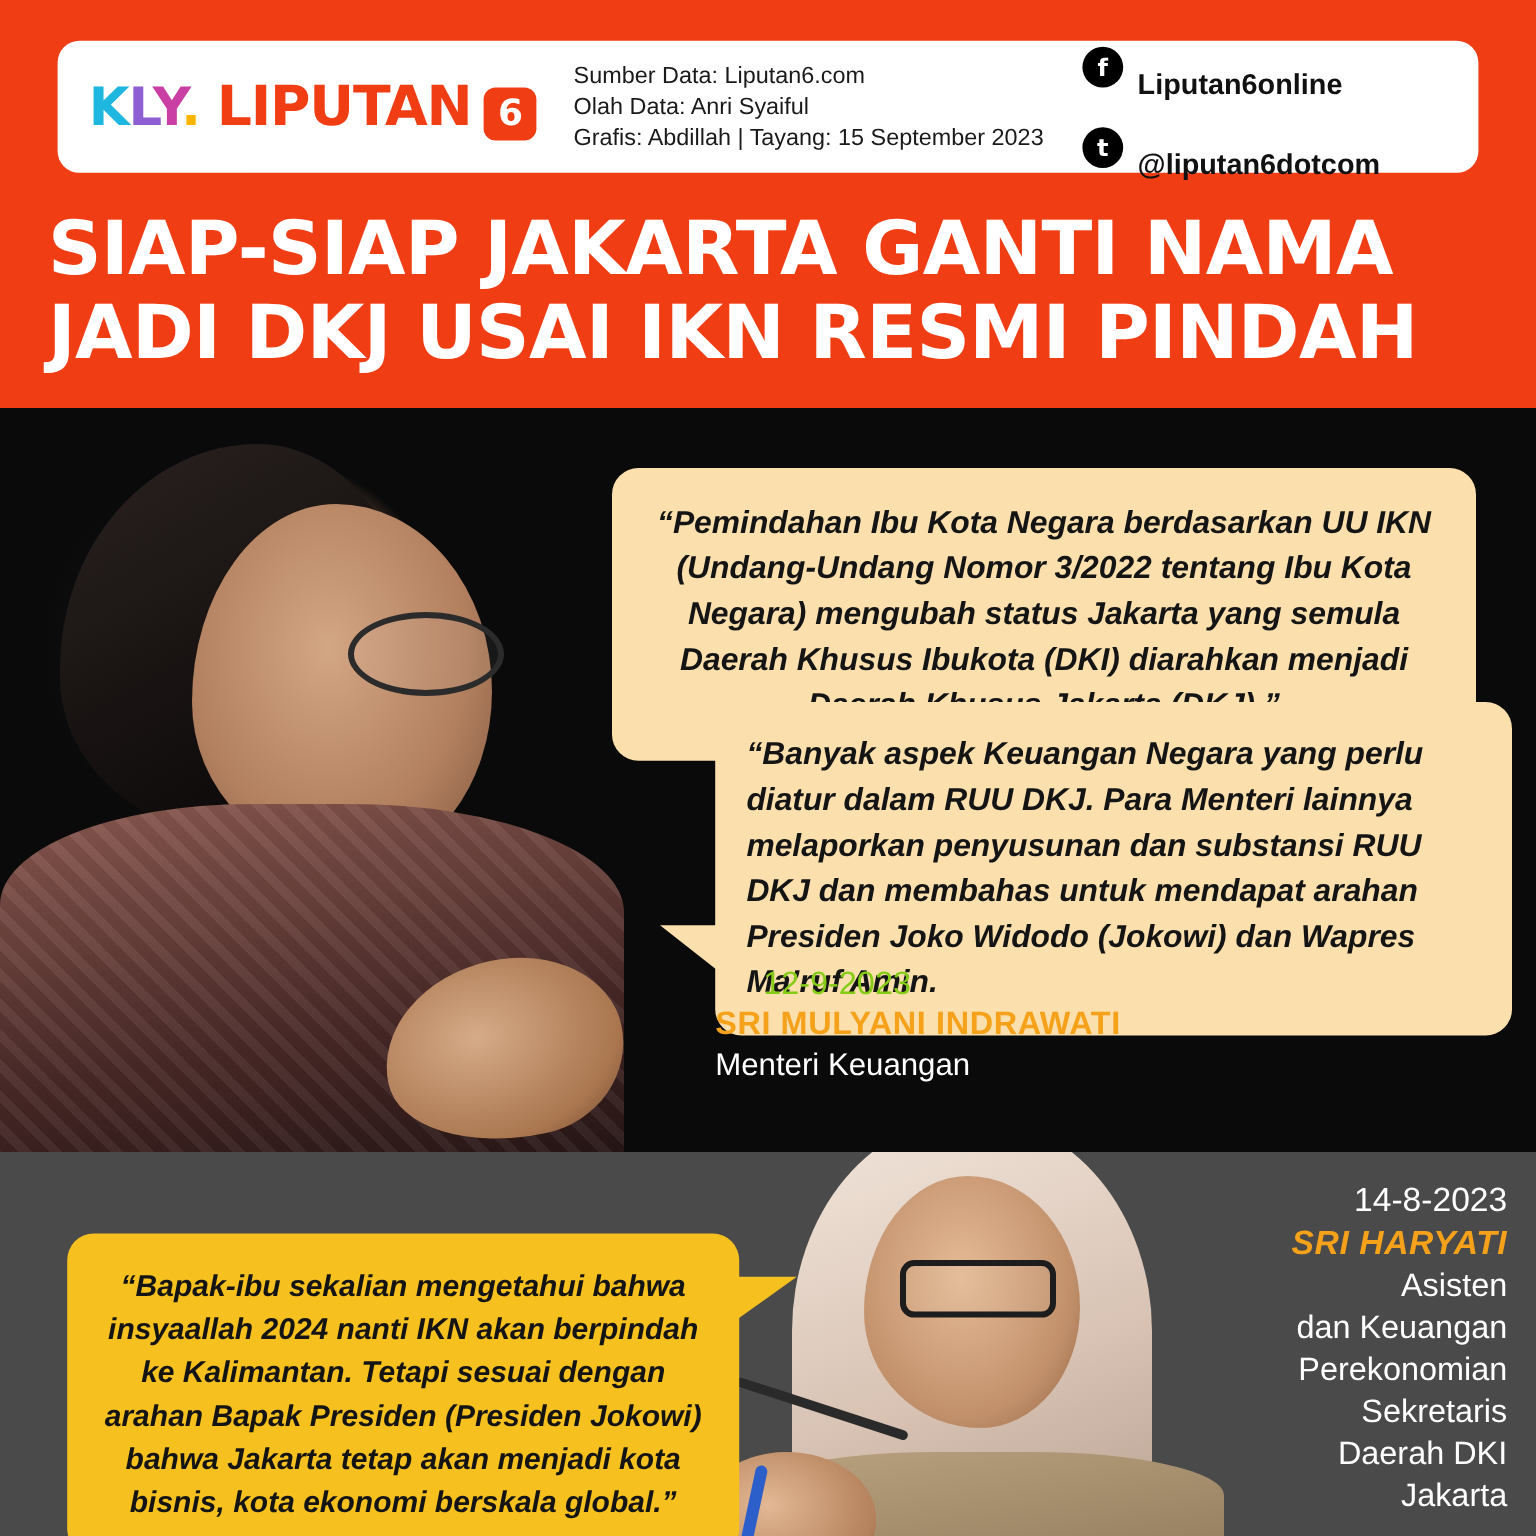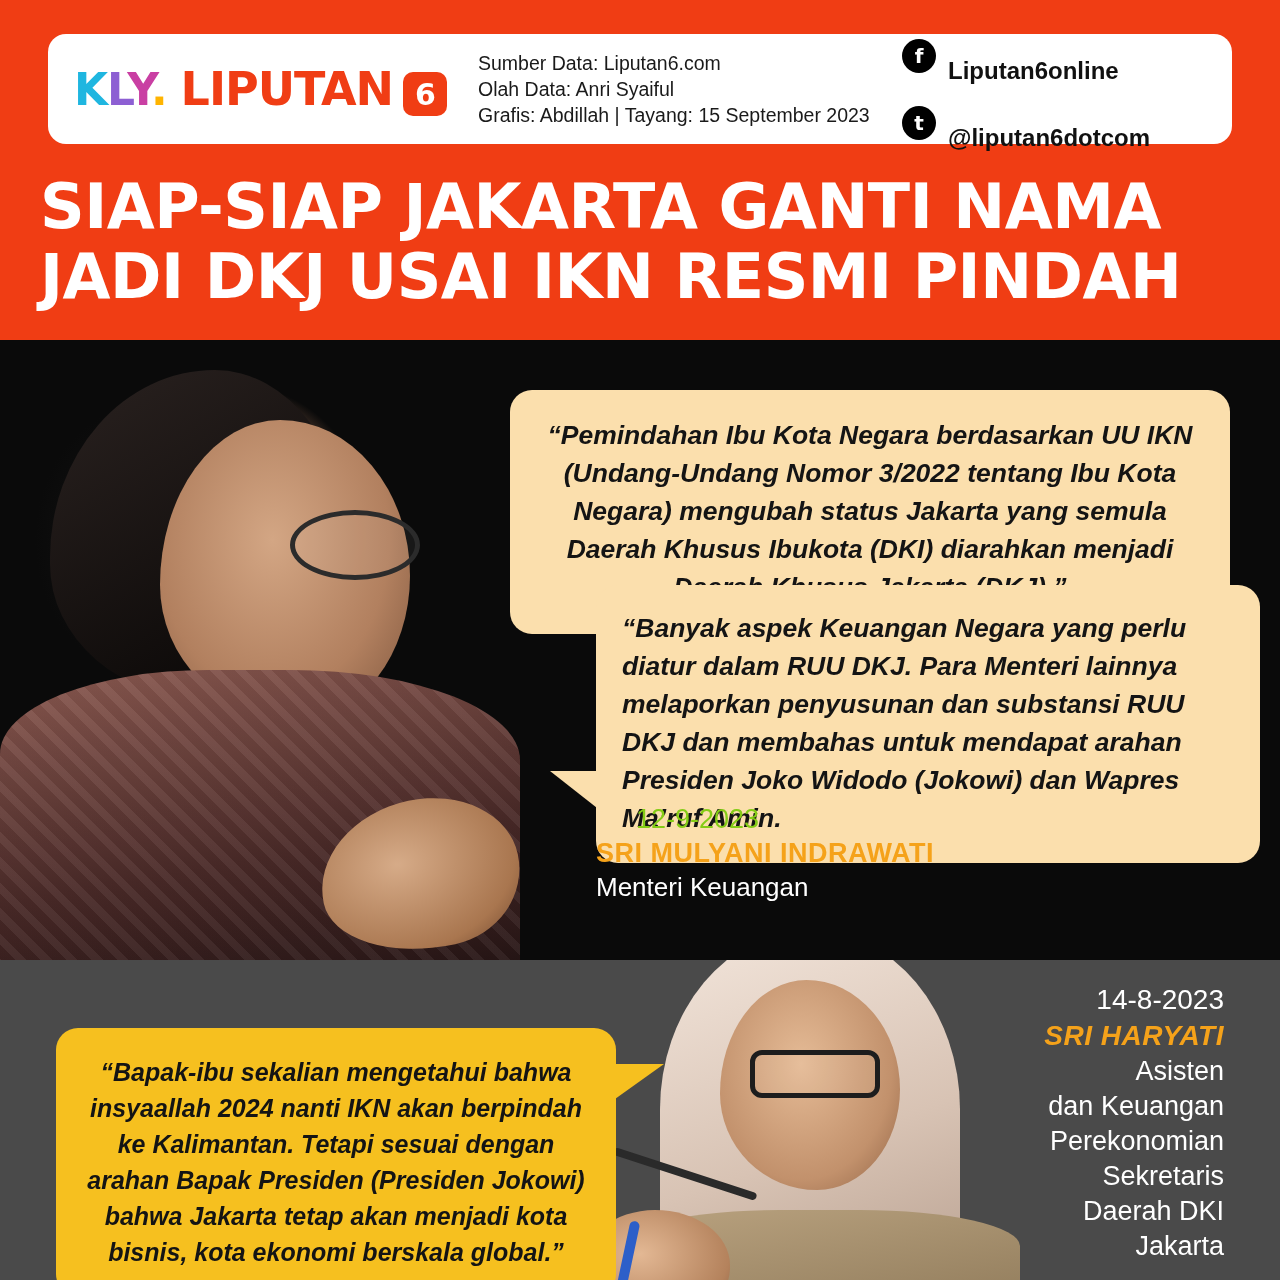--- a/index.html
+++ b/index.html
@@ -215,21 +215,21 @@
     font-size: 25px; line-height: 36px;
     font-style: italic; font-weight: bold; color: #141414;
     text-align: center;
   }
   .bubble-3::after {
     content: ""; position: absolute; right: -48px; top: 36px;
     border-width: 0 0 40px 56px; border-style: solid;
     border-color: transparent transparent transparent #f6c01f;
   }
   .caption2 {
-    position: absolute; right: 56px; top: 22px; width: 300px;
+    position: absolute; right: 24px; top: 22px; width: 300px;
     text-align: right; color: #fff;
   }
   .cap2-date { font-size: 28px; line-height: 36px; }
   .cap2-name { font-size: 28px; line-height: 36px; font-weight: bold; color: #f5a21a; letter-spacing: .5px; font-style: italic; }
   .cap2-role { font-size: 27px; line-height: 35px; }
 </style>
 </head>
 <body>
 
 <div class="page">

